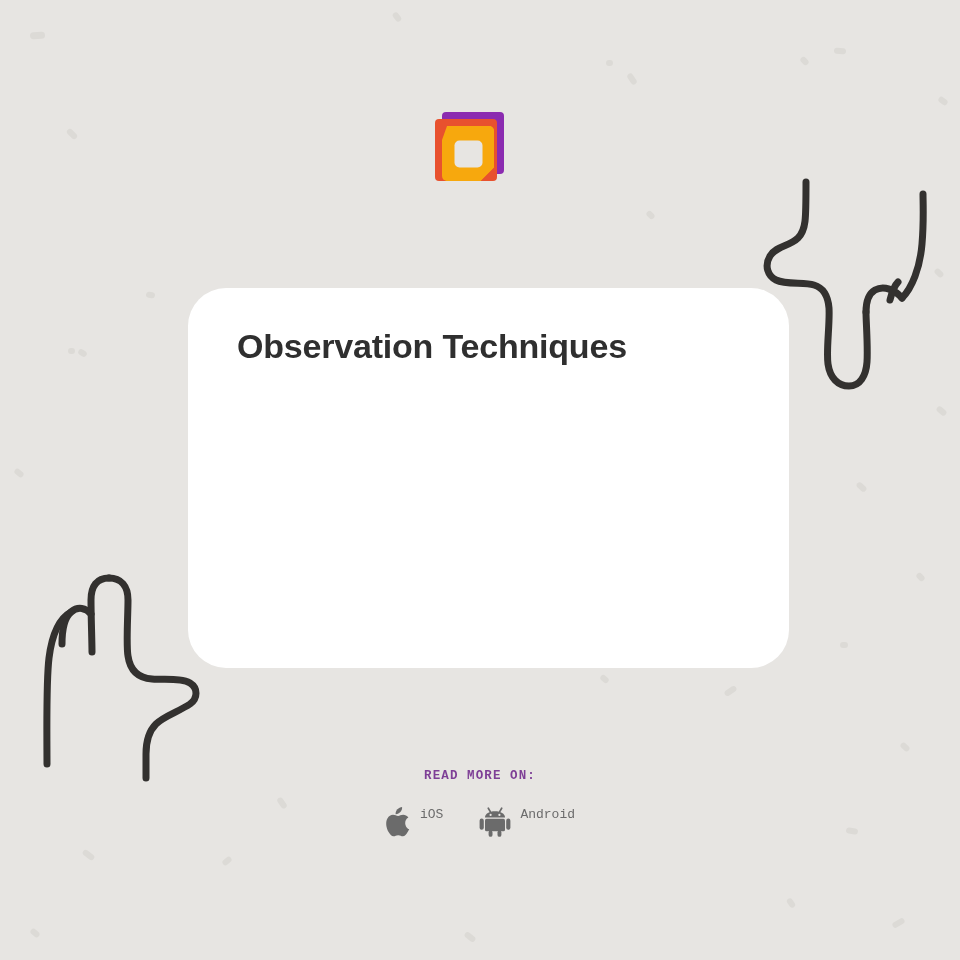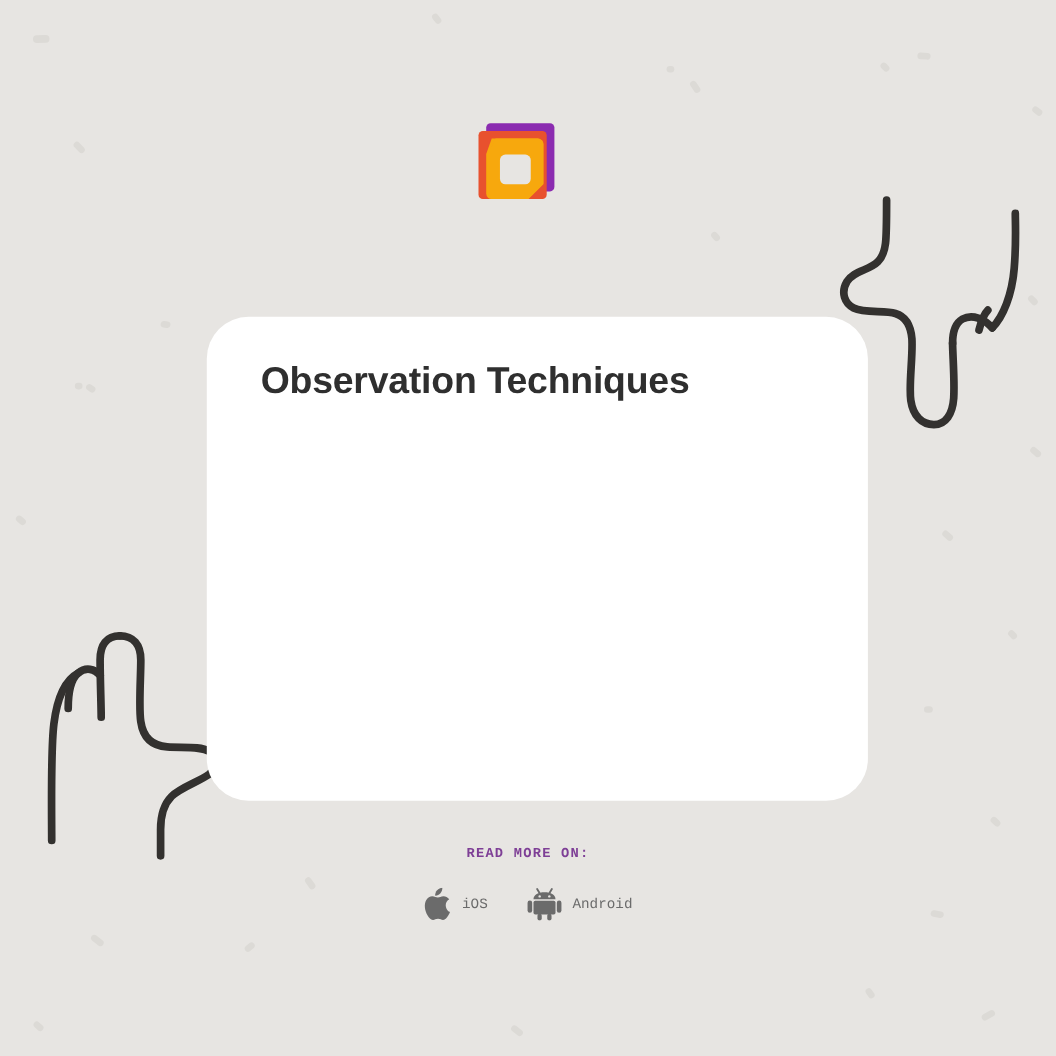--- a/index.html
+++ b/index.html
@@ -62,21 +62,21 @@
     height: 232px;
   }
   .hand svg { display: block; width: 100%; height: 100%; }
 
   
   #card {
     position: absolute;
     left: 188px;
     top: 288px;
     width: 601px;
-    height: 440px;
+    height: 380px;
     background: #ffffff;
     border-radius: 38px;
     box-sizing: border-box;
     padding: 36px 48px 0 49px;
   }
   #card-title {
     margin: 0;
     font-size: 34px;
     font-weight: bold;
     color: #2f2f2f;
@@ -122,21 +122,21 @@
 
   #stores {
     margin-top: 21px;
     display: flex;
     justify-content: center;
     align-items: center;
     gap: 36px;
   }
   .store {
     display: flex;
-    align-items: center;
+    align-items: flex-start;
     gap: 9px;
   }
   .store svg { display: block; }
   .store-label {
     font-size: 13px;
     color: #6b6b6b;
     line-height: 16px;
   }
 </style>
 </head>

